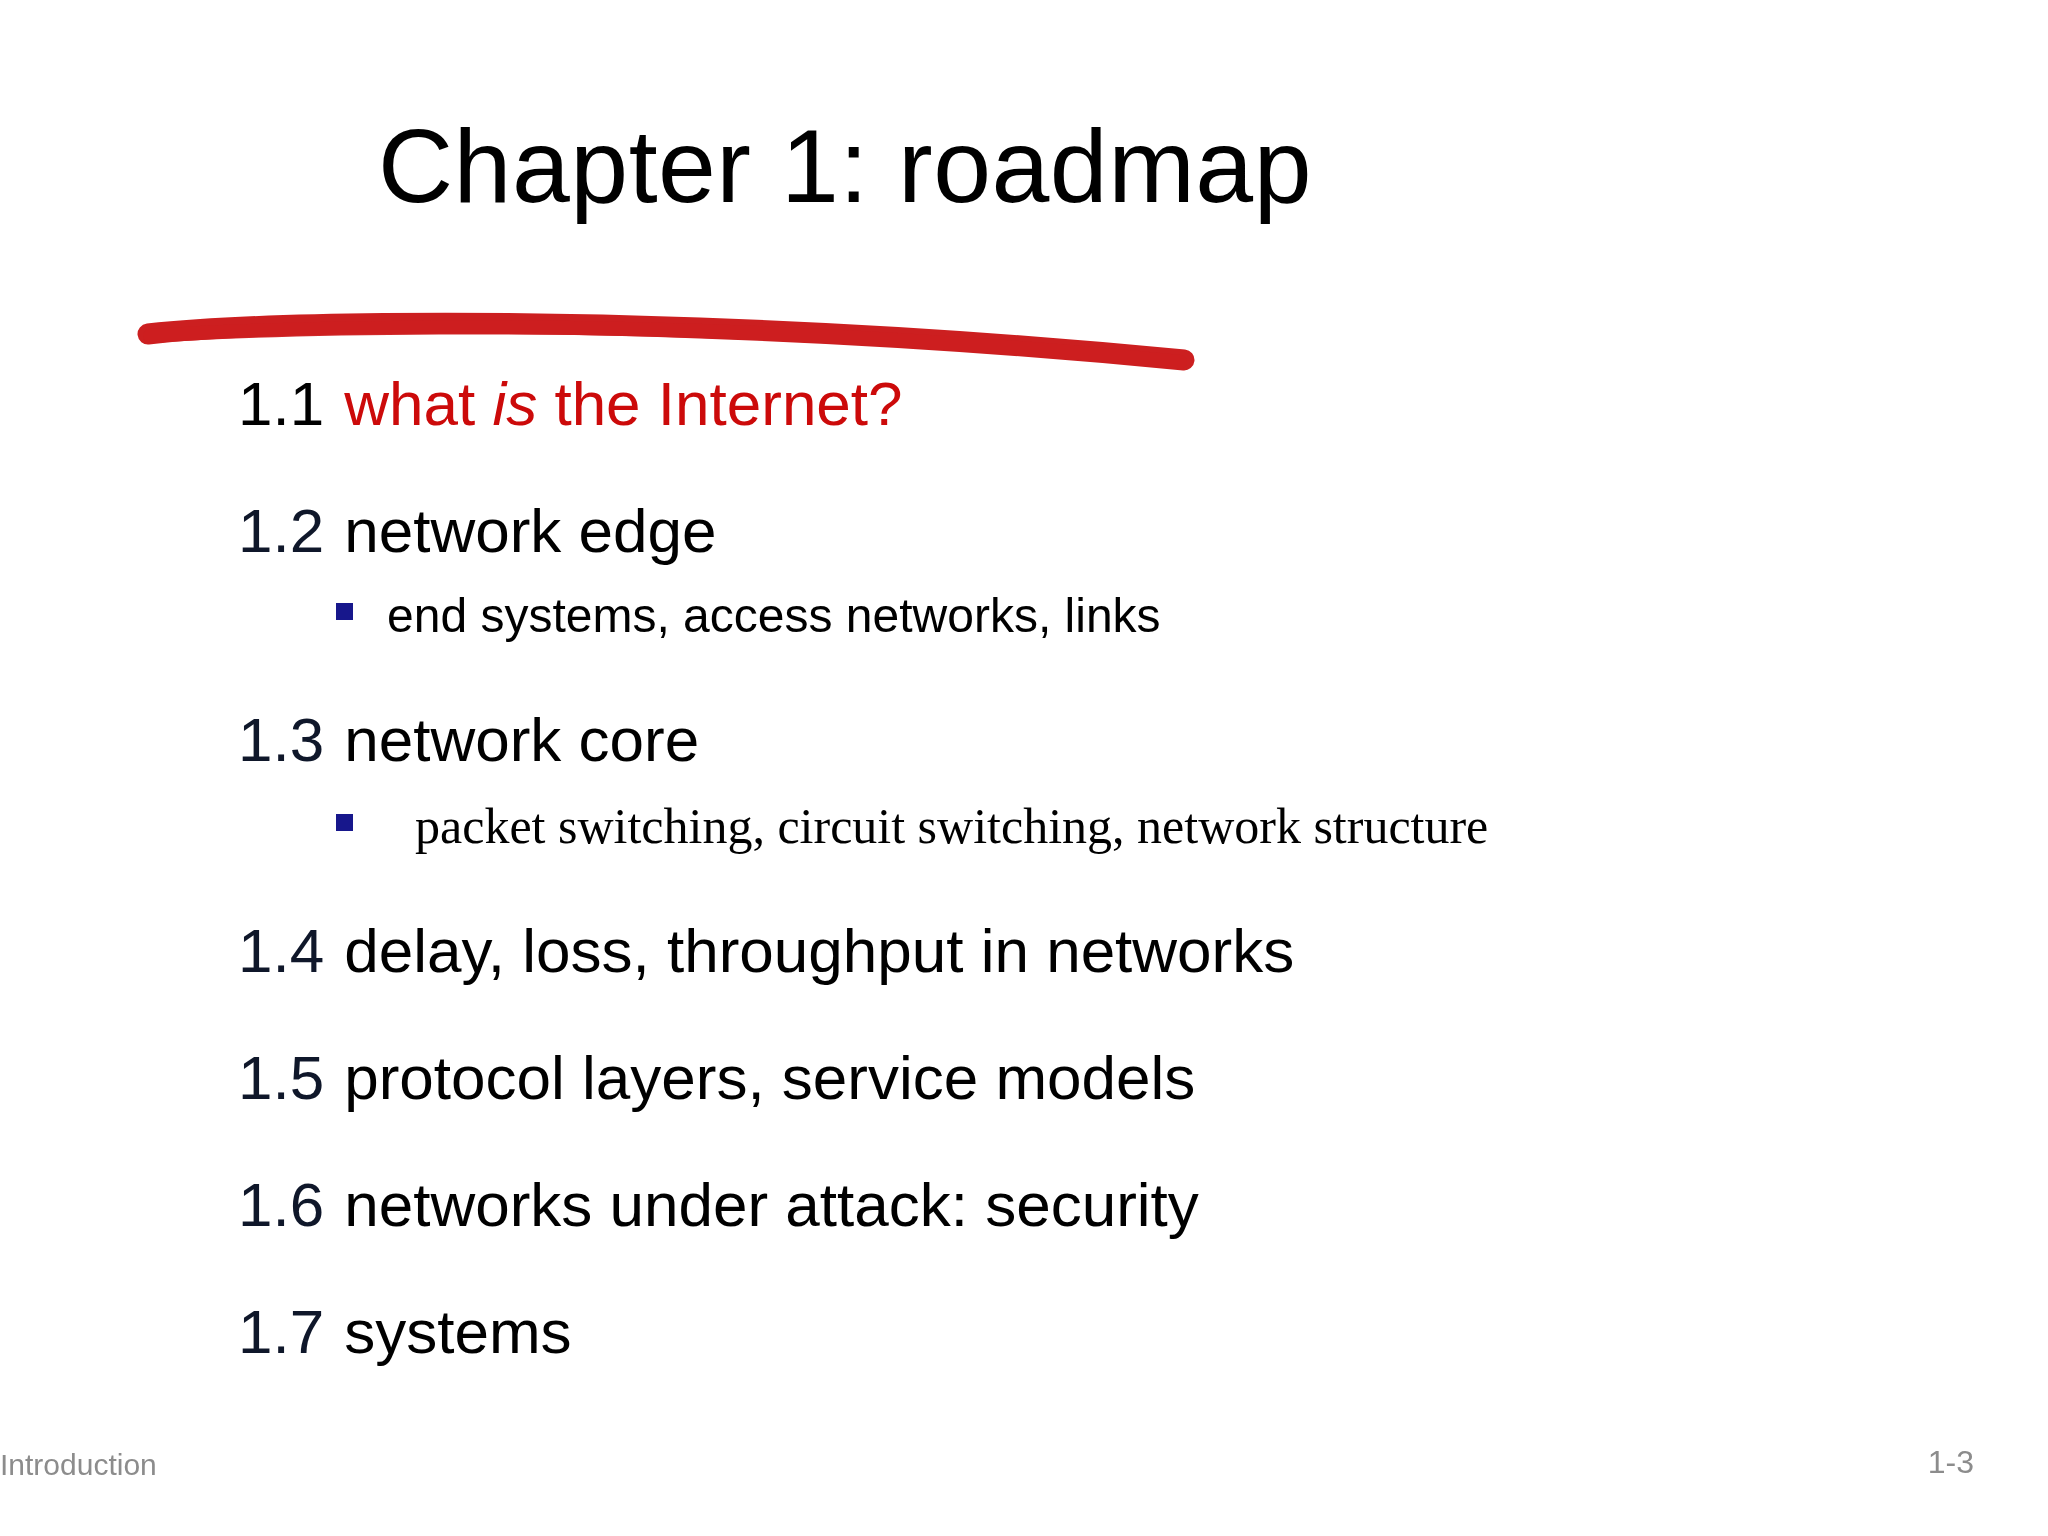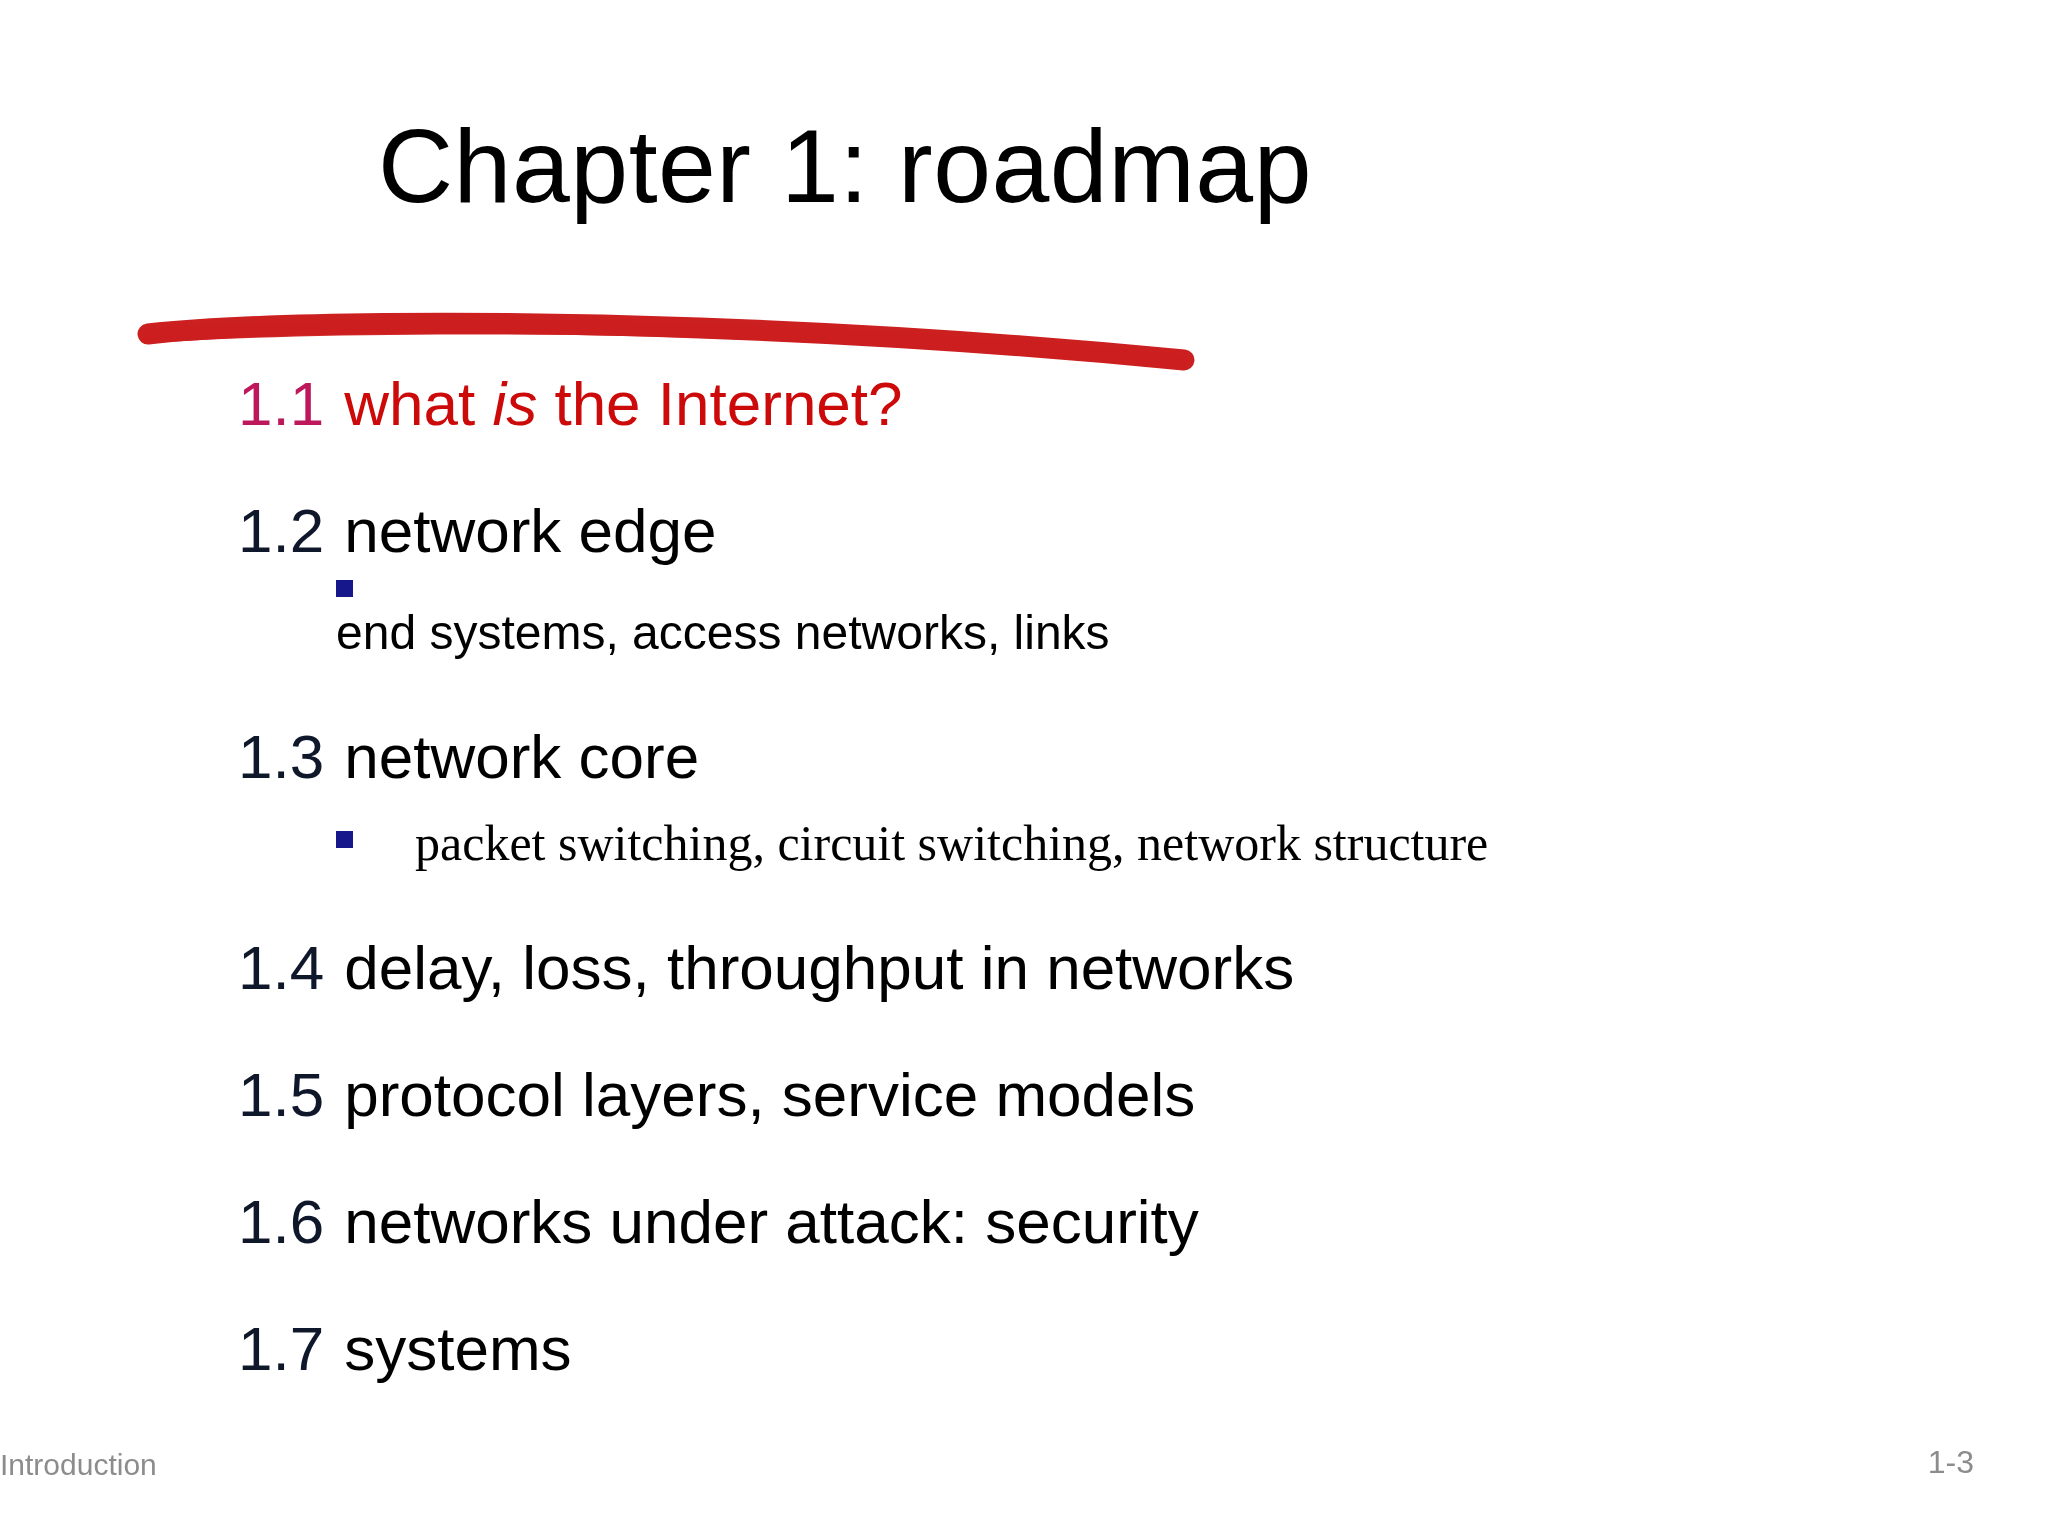--- a/index.html
+++ b/index.html
@@ -71,21 +71,21 @@
     line-height: 1.0;
     margin-bottom: 30px;
   }
   .item-num {
     color: #0f172a;
     font-family: "Liberation Sans", sans-serif;
     font-weight: 400;
     margin-right: 20px;
   }
   .item-num.red {
-    color: #be185d;
+    color: #000000;
     margin-top: 36px;
   }
   .item-label {
     color: #000000;
     font-family: "Liberation Sans", sans-serif;
     font-weight: 400;
     margin-top: 35px;
   }
   .item-label.red {
     color: #CC0A0A;
@@ -98,21 +98,20 @@
   .subitem {
     display: flex;
     align-items: baseline;
     white-space: nowrap;
     margin-bottom: 26px;
   }
   .subitem.s1 {
     margin-left: 98px;
     font-size: 48px;
     line-height: 1.0;
-    flex-direction: column;
   }
   .subitem.s2 {
     margin-left: 98px;
     font-size: 50px;
     line-height: 1.0;
     font-family: "Liberation Serif", serif;
     gap: 21px;
   }
   .sq {
     display: inline-block;

